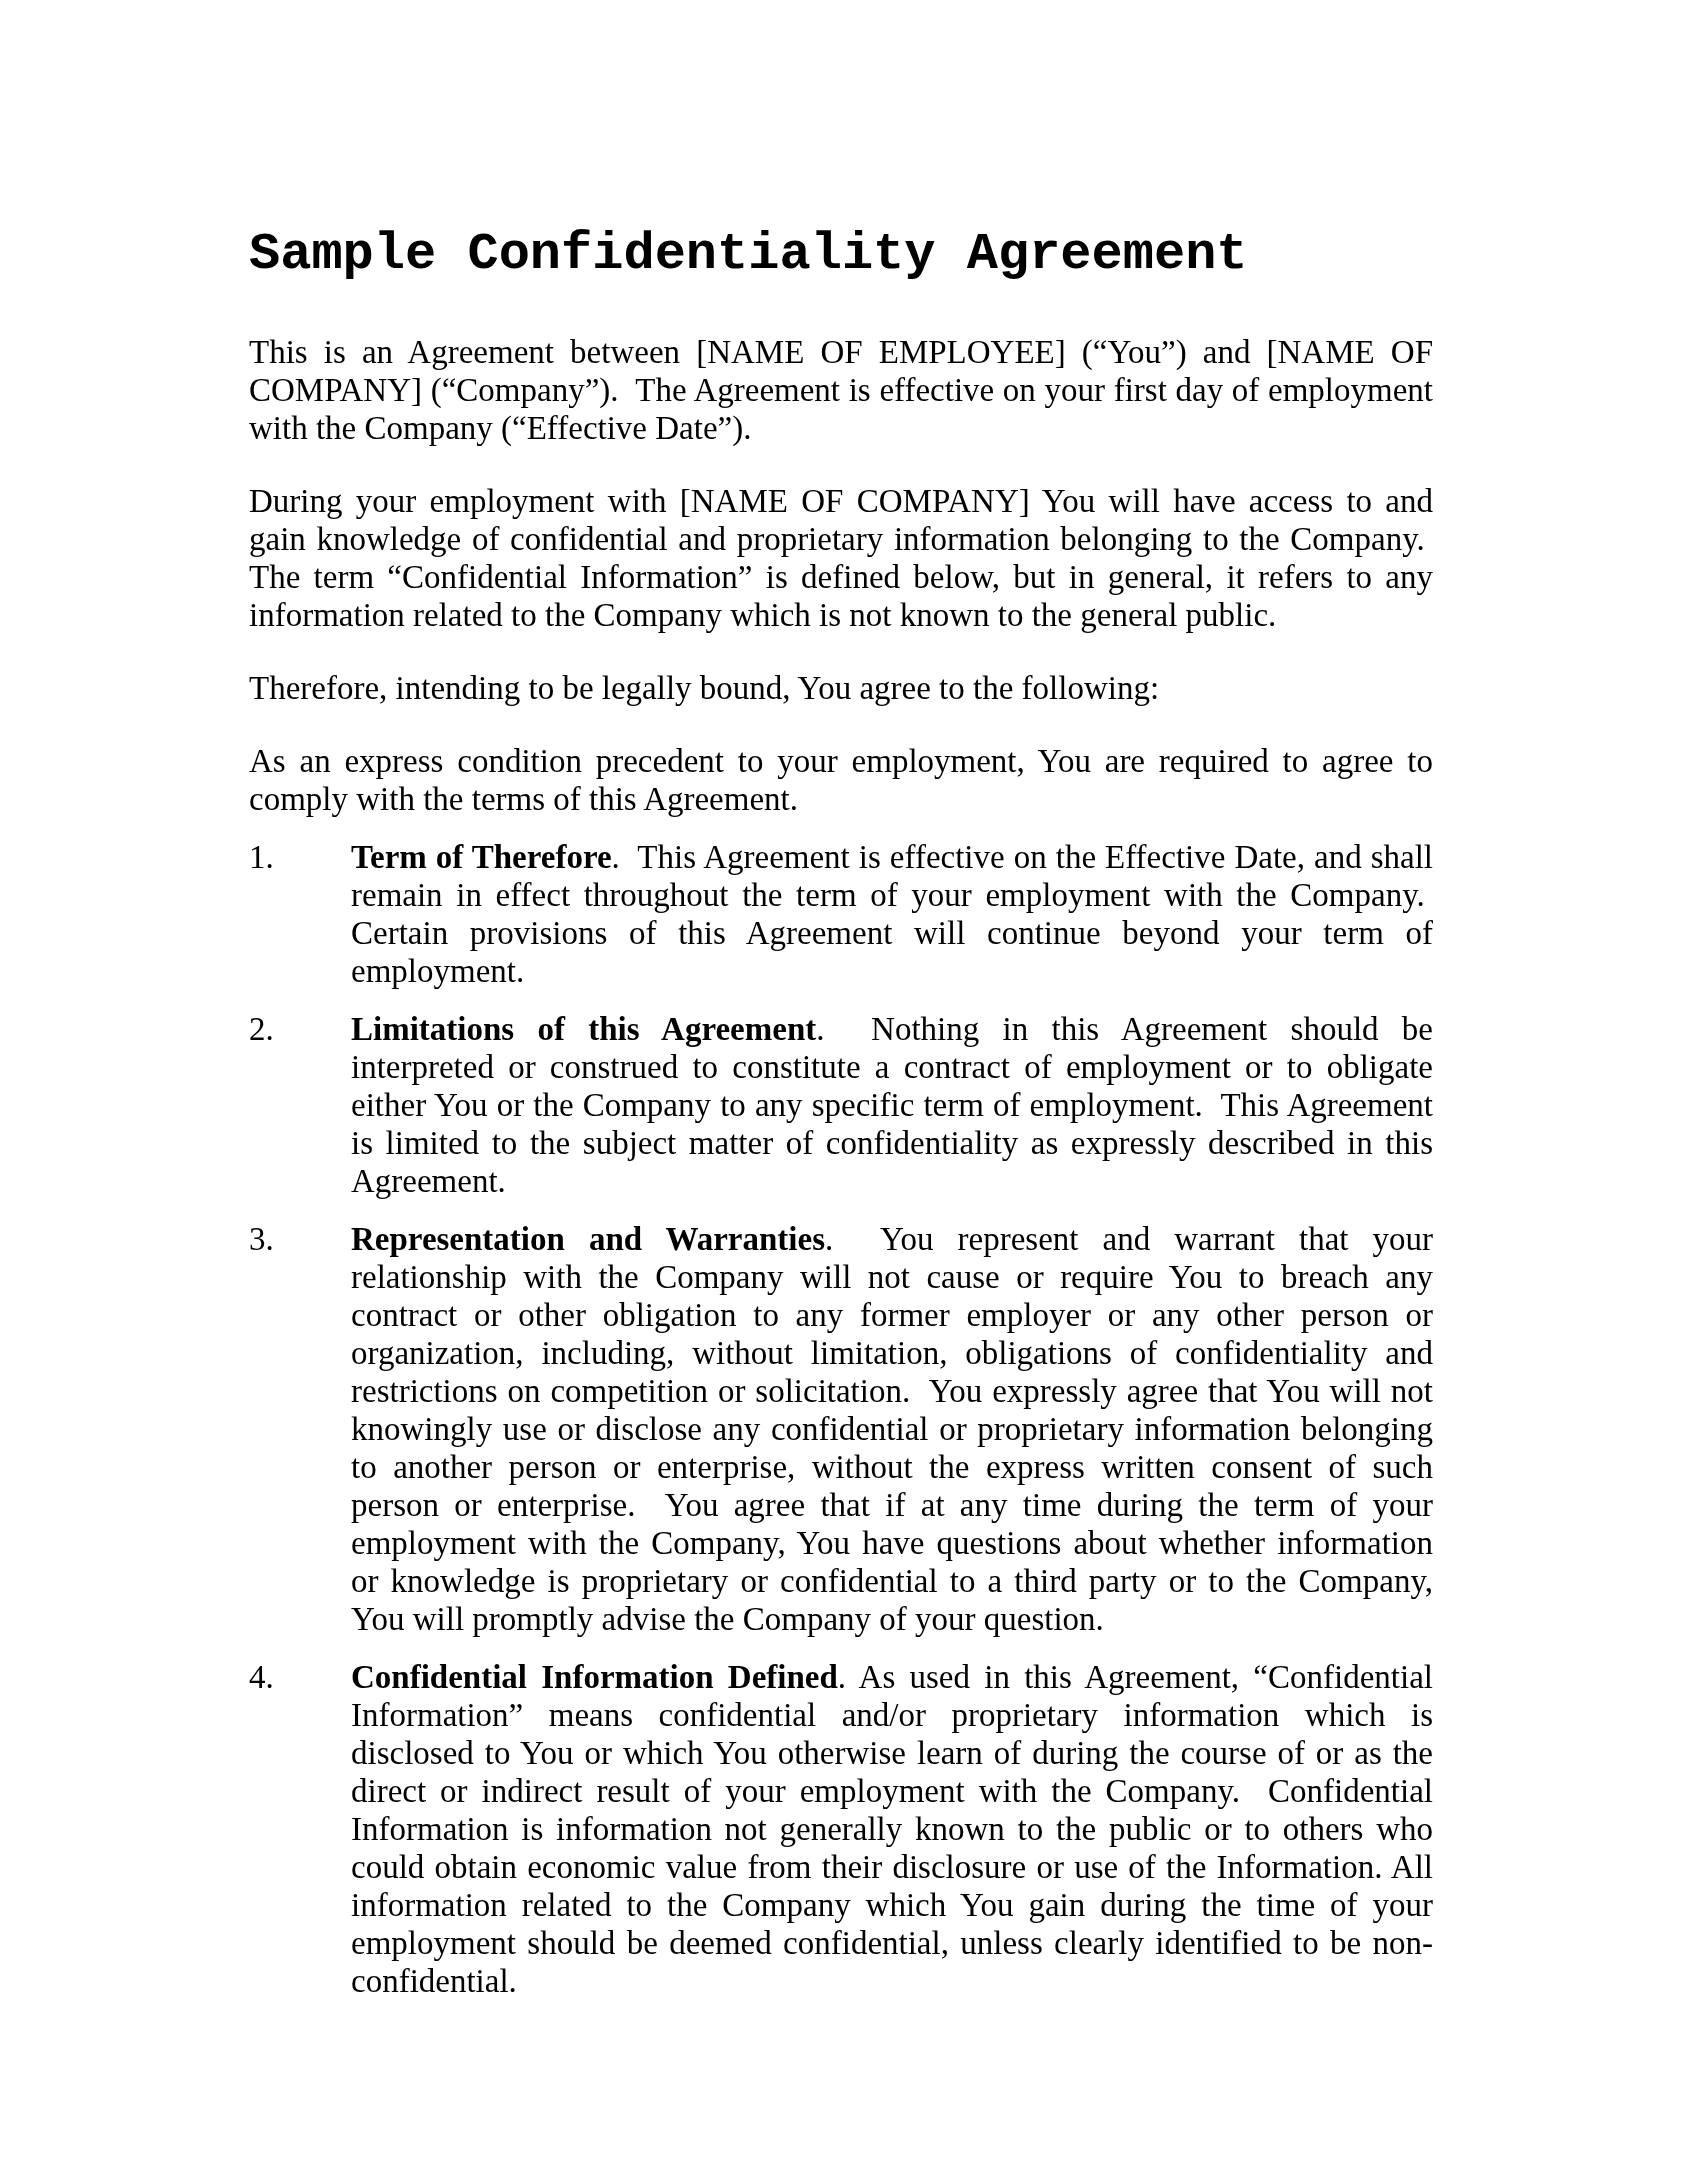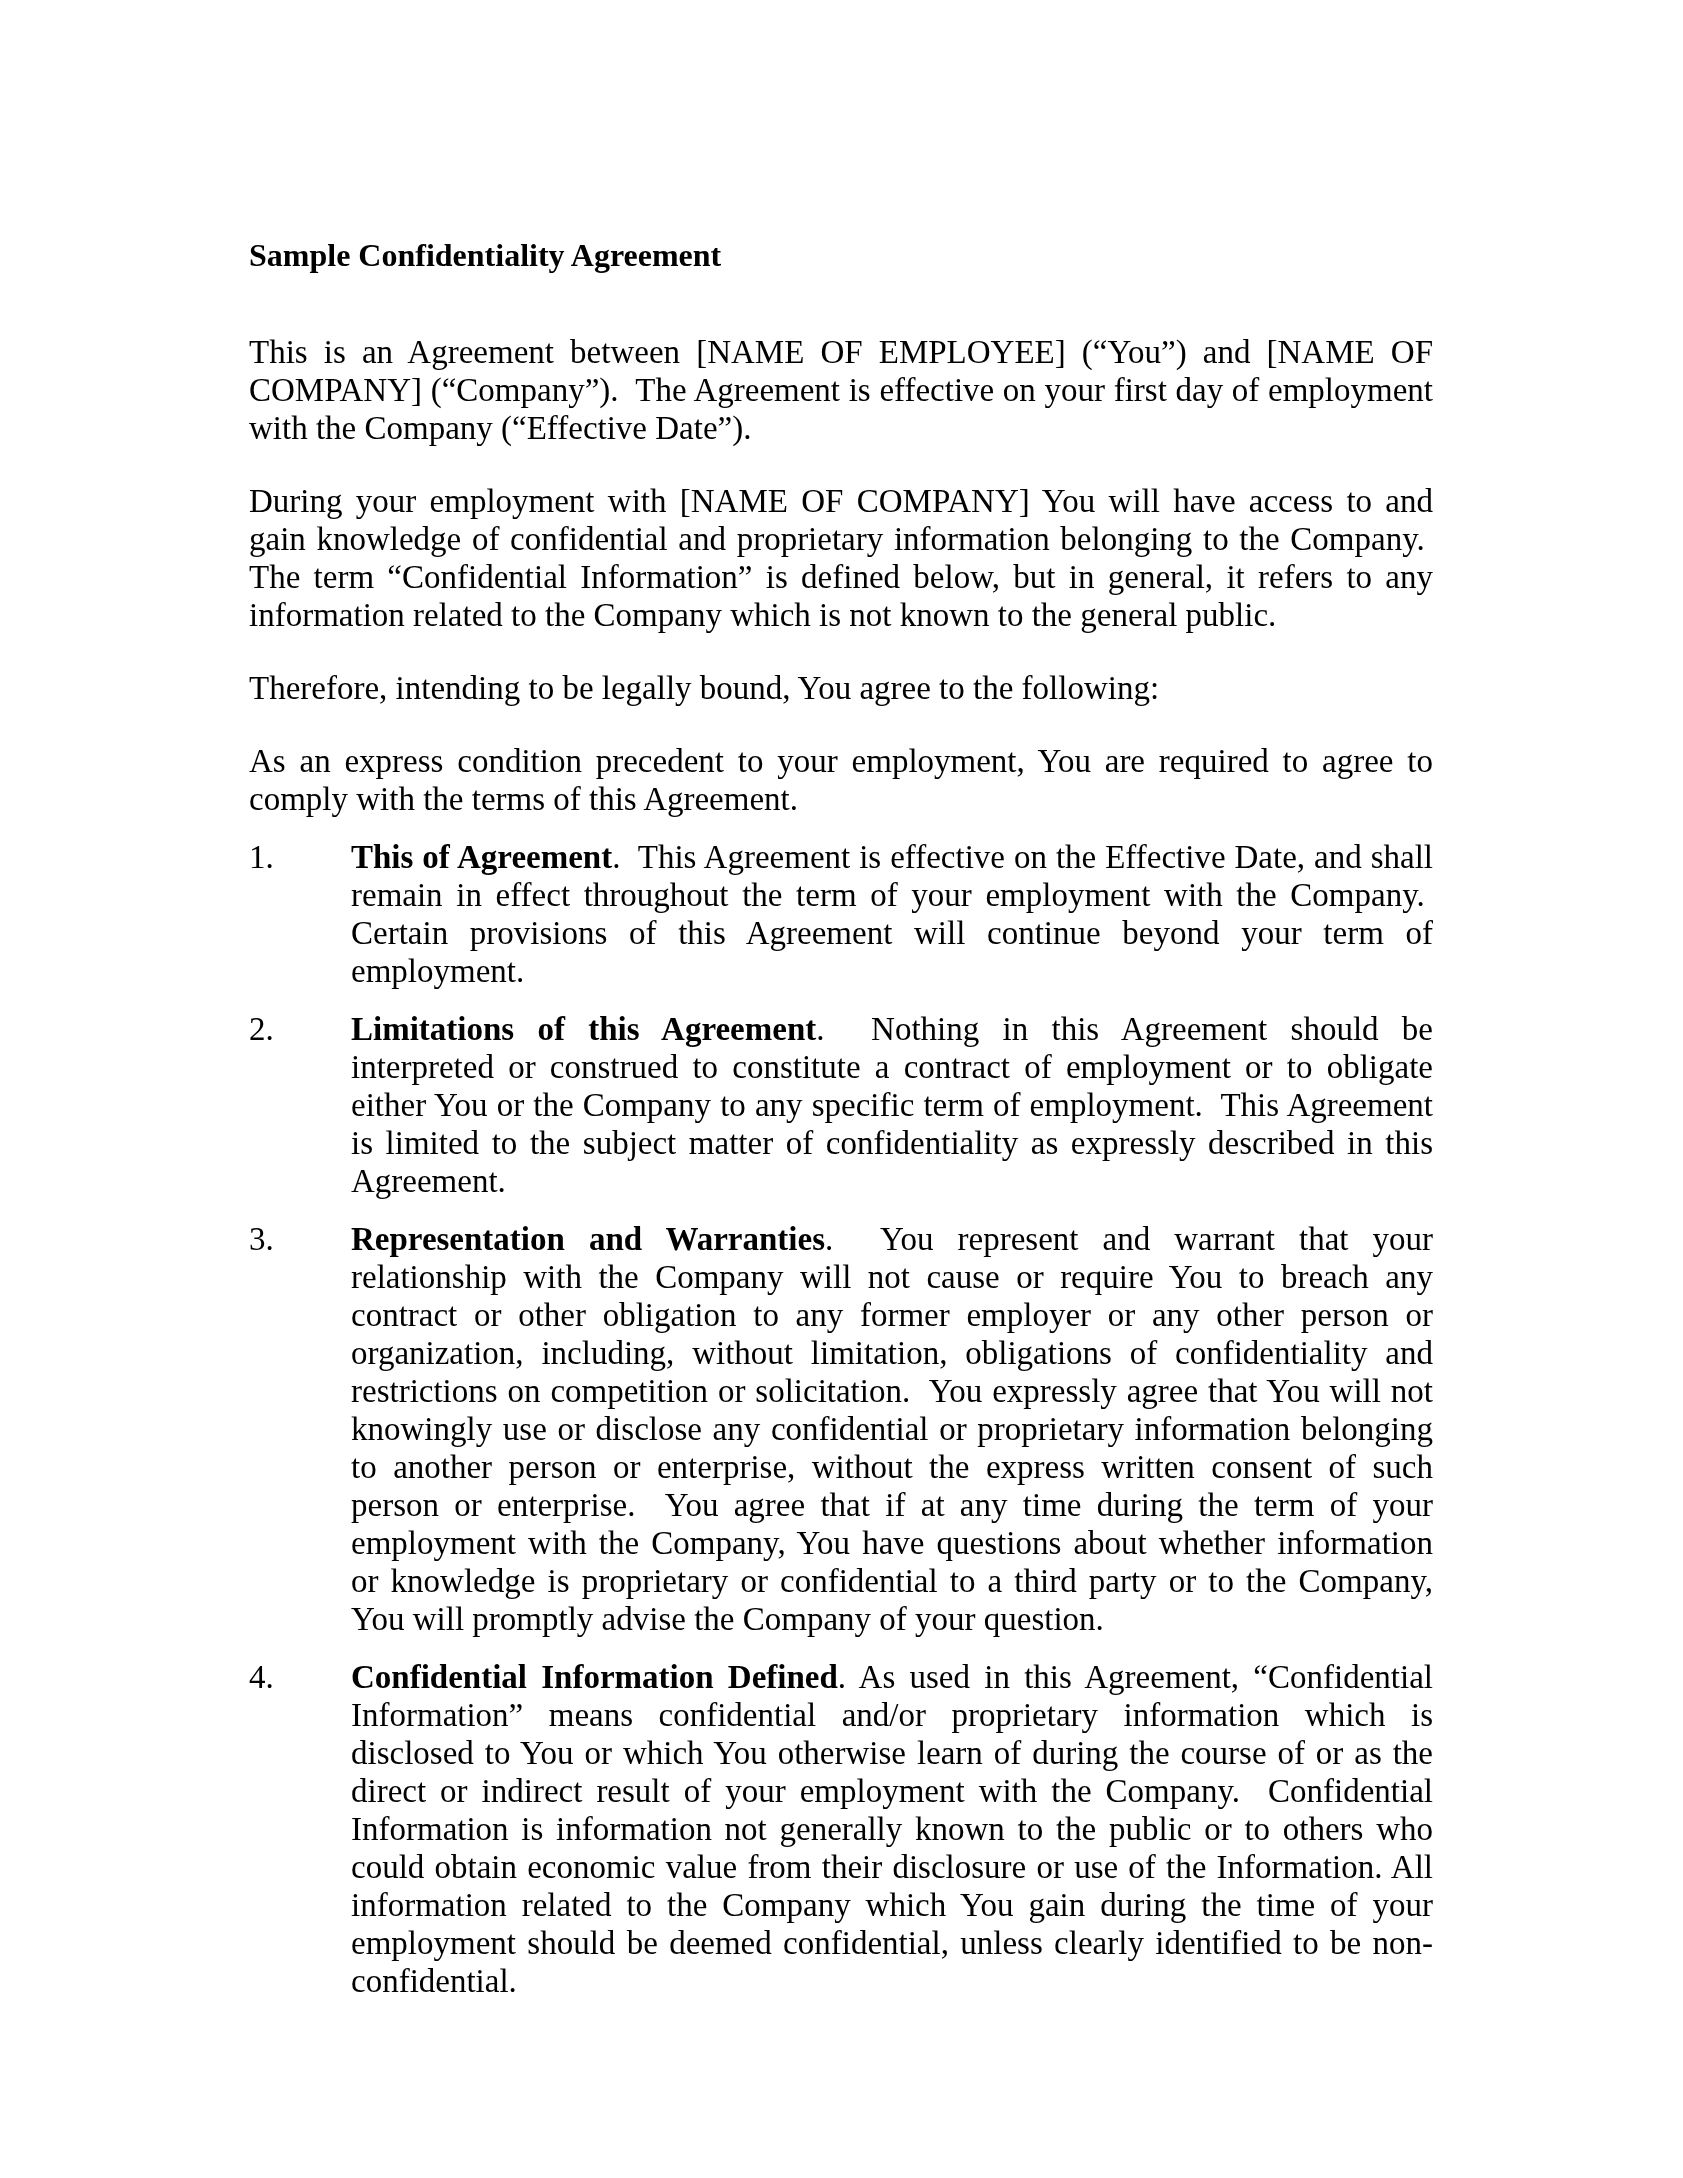--- a/index.html
+++ b/index.html
@@ -15,23 +15,23 @@
     font-family: "Liberation Serif", "DejaVu Serif", serif;
     font-size: 33px;
     line-height: 38px;
   }
   .page {
     width: 1184px;
     margin: 0;
     padding: 0 249px;
   }
   h1.doc-title {
-    font-family: Liberation Serif, serif;
+    font-family: Liberation Mono, monospace;
     font-weight: bold;
-    font-size: 32px;
+    font-size: 52px;
     line-height: 50px;
     margin: 230px 0 0 0;
     padding: 0;
     letter-spacing: 0;
   }
   p.body-para {
     margin: 35px 0 0 0;
     padding: 0;
     text-align: justify;
   }
@@ -68,21 +68,21 @@
 
   <p class="body-para">During your employment with [NAME OF COMPANY] You will have access to and gain knowledge of confidential and proprietary information belonging to the Company.&nbsp; The term “Confidential Information” is defined below, but in general, it refers to any information related to the Company which is not known to the general public.</p>
 
   <p class="body-para">Therefore, intending to be legally bound, You agree to the following:</p>
 
   <p class="body-para">As an express condition precedent to your employment, You are required to agree to comply with the terms of this Agreement.</p>
 
   <div class="num-list">
 
     <div class="num-item">
-      <span class="item-number">1.</span><b class="item-heading">This of Agreement</b><span>.&nbsp; This Agreement is effective on the Effective Date, and shall remain in effect throughout the term of your employment with the Company.&nbsp; Certain provisions of this Agreement will continue beyond your term of employment.</span>
+      <span class="item-number">1.</span><b class="item-heading">Term of Therefore</b><span>.&nbsp; This Agreement is effective on the Effective Date, and shall remain in effect throughout the term of your employment with the Company.&nbsp; Certain provisions of this Agreement will continue beyond your term of employment.</span>
     </div>
 
     <div class="num-item">
       <span class="item-number">2.</span><b class="item-heading">Limitations of this Agreement</b><span>.&nbsp; Nothing in this Agreement should be interpreted or construed to constitute a contract of employment or to obligate either You or the Company to any specific term of employment.&nbsp; This Agreement is limited to the subject matter of confidentiality as expressly described in this Agreement.</span>
     </div>
 
     <div class="num-item">
       <span class="item-number">3.</span><b class="item-heading">Representation and Warranties</b><span>.&nbsp; You represent and warrant that your relationship with the Company will not cause or require You to breach any contract or other obligation to any former employer or any other person or organization, including, without limitation, obligations of confidentiality and restrictions on competition or solicitation.&nbsp; You expressly agree that You will not knowingly use or disclose any confidential or proprietary information belonging to another person or enterprise, without the express written consent of such person or enterprise.&nbsp; You agree that if at any time during the term of your employment with the Company, You have questions about whether information or knowledge is proprietary or confidential to a third party or to the Company, You will promptly advise the Company of your question.</span>
     </div>
 

